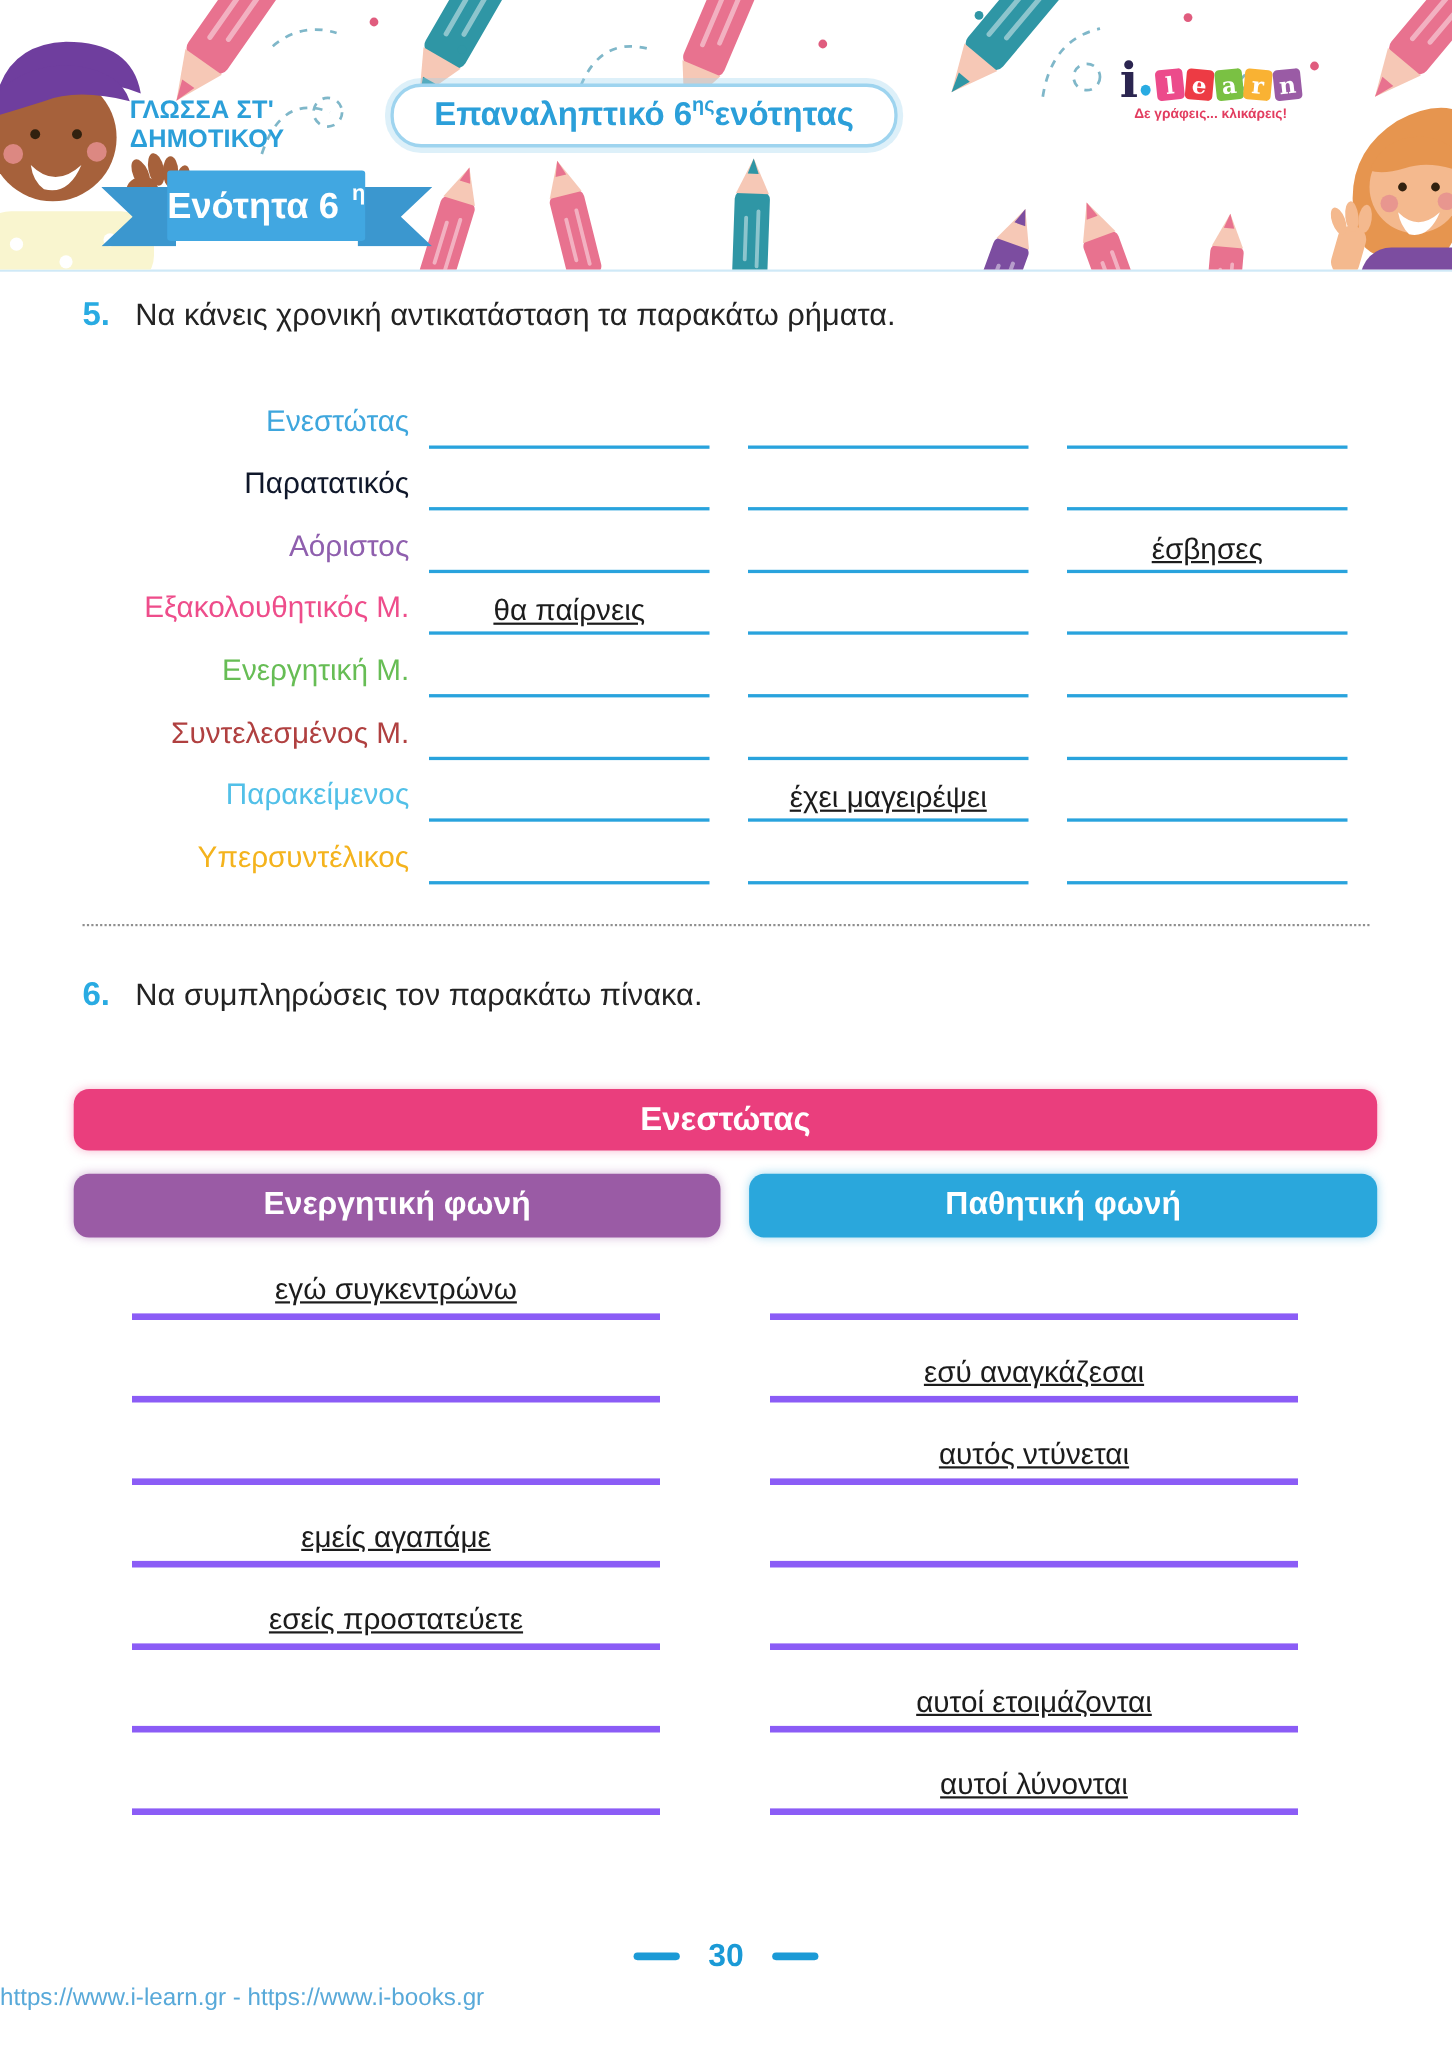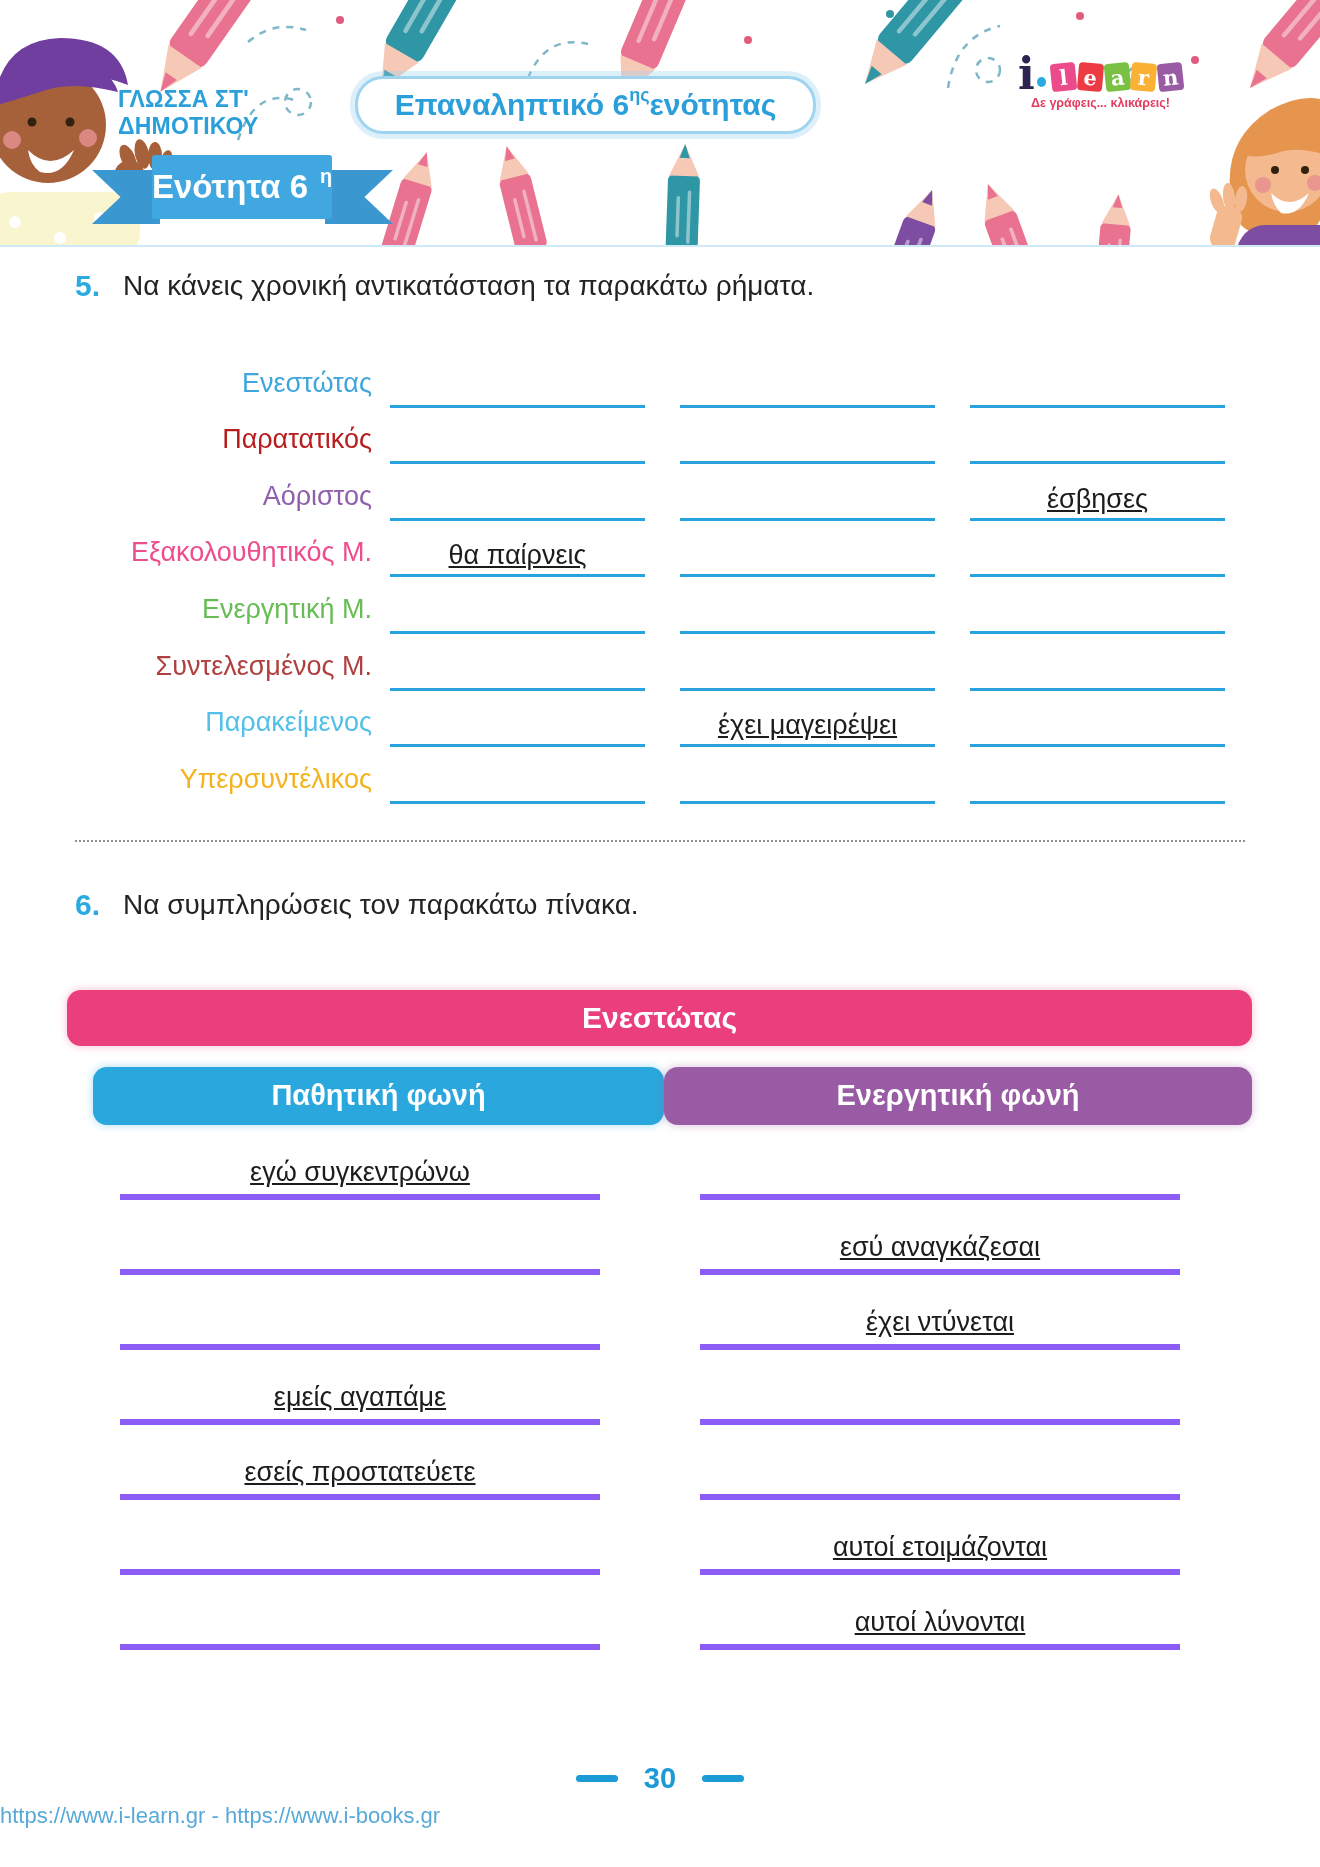--- a/index.html
+++ b/index.html
@@ -219,21 +219,21 @@
           </div>
         <div class="ex5-cell c2">
             <span class="ans"></span>
           </div>
         <div class="ex5-cell c3">
             <span class="ans"></span>
           </div>
       </div>
 
       <div class="ex5-row">
-        <div class="ex5-label" style="color: #b91c1c;">Παρατατικός</div>
+        <div class="ex5-label" style="color: #0f172a;">Παρατατικός</div>
         <div class="ex5-cell c1">
             <span class="ans"></span>
           </div>
         <div class="ex5-cell c2">
             <span class="ans"></span>
           </div>
         <div class="ex5-cell c3">
             <span class="ans"></span>
           </div>
       </div>
@@ -322,22 +322,22 @@
 
   <section id="ex6">
     <div class="ex-head">
       <span class="ex-num">6.</span>
       <span class="ex-title">Να συμπληρώσεις τον παρακάτω πίνακα.</span>
     </div>
 
     <div class="present-bar" style="background: rgb(234, 62, 125);">Ενεστώτας</div>
 
     <div class="voice-row">
+      <div class="voice-pill active" style="background: rgb(154, 91, 165);">Ενεργητική φωνή</div>
       <div class="voice-pill passive" style="background: rgb(42, 167, 220);">Παθητική φωνή</div>
-      <div class="voice-pill active" style="background: rgb(154, 91, 165);">Ενεργητική φωνή</div>
     </div>
 
     <div>
       <div class="t-row">
         <div class="t-cell left">
             <span class="ans">εγώ συγκεντρώνω</span>
           </div>
         <div class="t-cell right">
             <span class="ans"></span>
           </div>
@@ -348,21 +348,21 @@
           </div>
         <div class="t-cell right">
             <span class="ans">εσύ αναγκάζεσαι</span>
           </div>
       </div>
       <div class="t-row">
         <div class="t-cell left">
             <span class="ans"></span>
           </div>
         <div class="t-cell right">
-            <span class="ans">έχει ντύνεται</span>
+            <span class="ans">αυτός ντύνεται</span>
           </div>
       </div>
       <div class="t-row">
         <div class="t-cell left">
             <span class="ans">εμείς αγαπάμε</span>
           </div>
         <div class="t-cell right">
             <span class="ans"></span>
           </div>
       </div>

